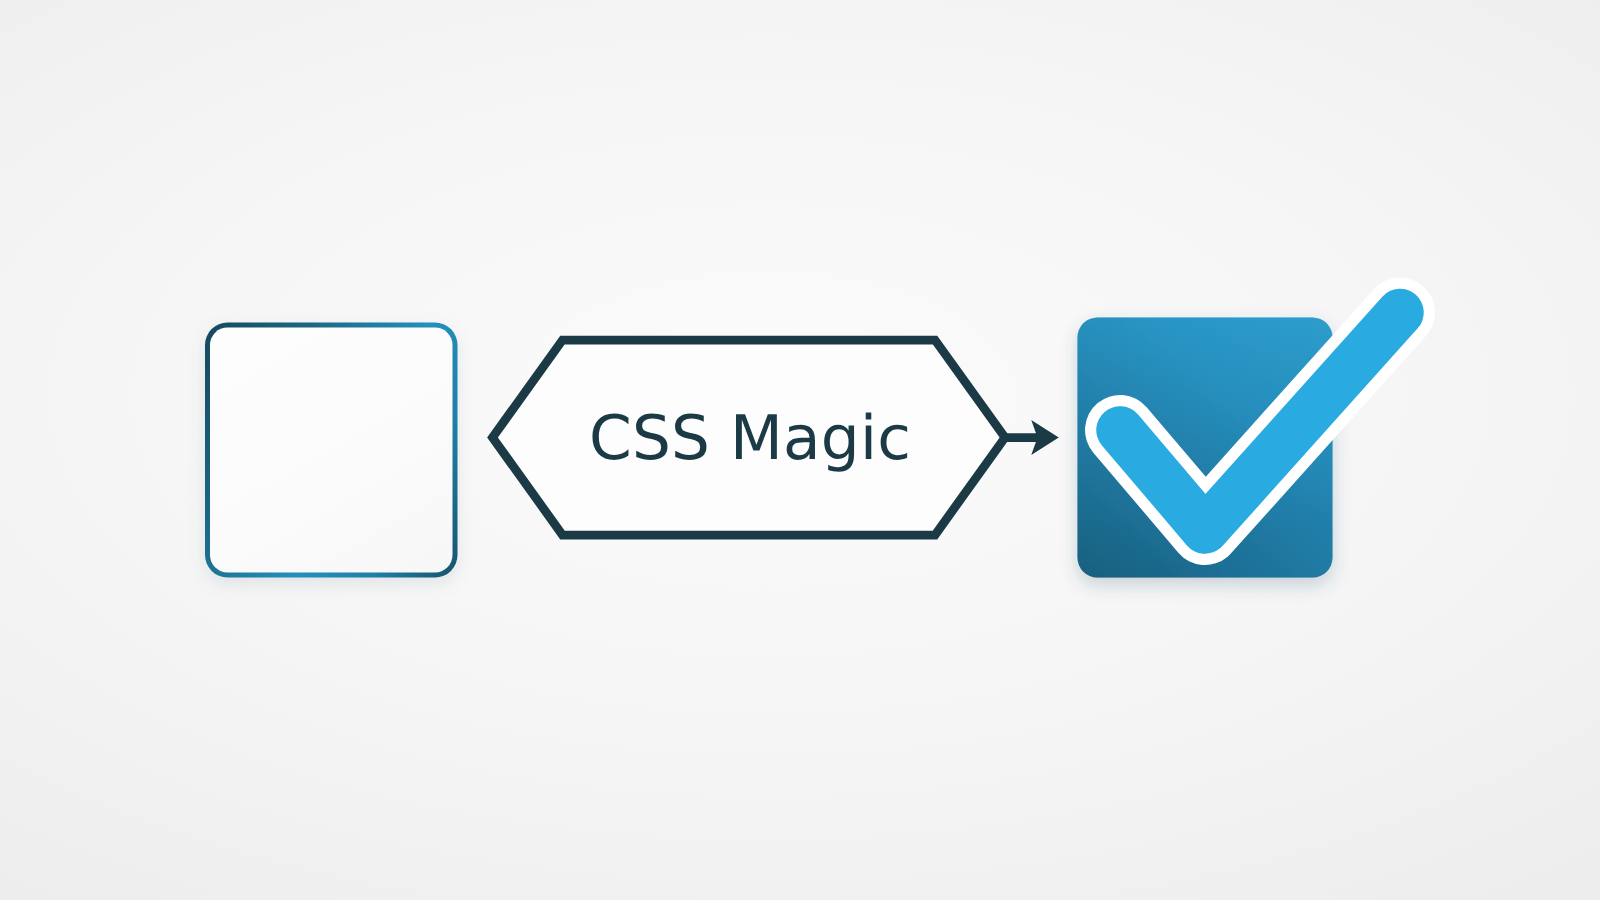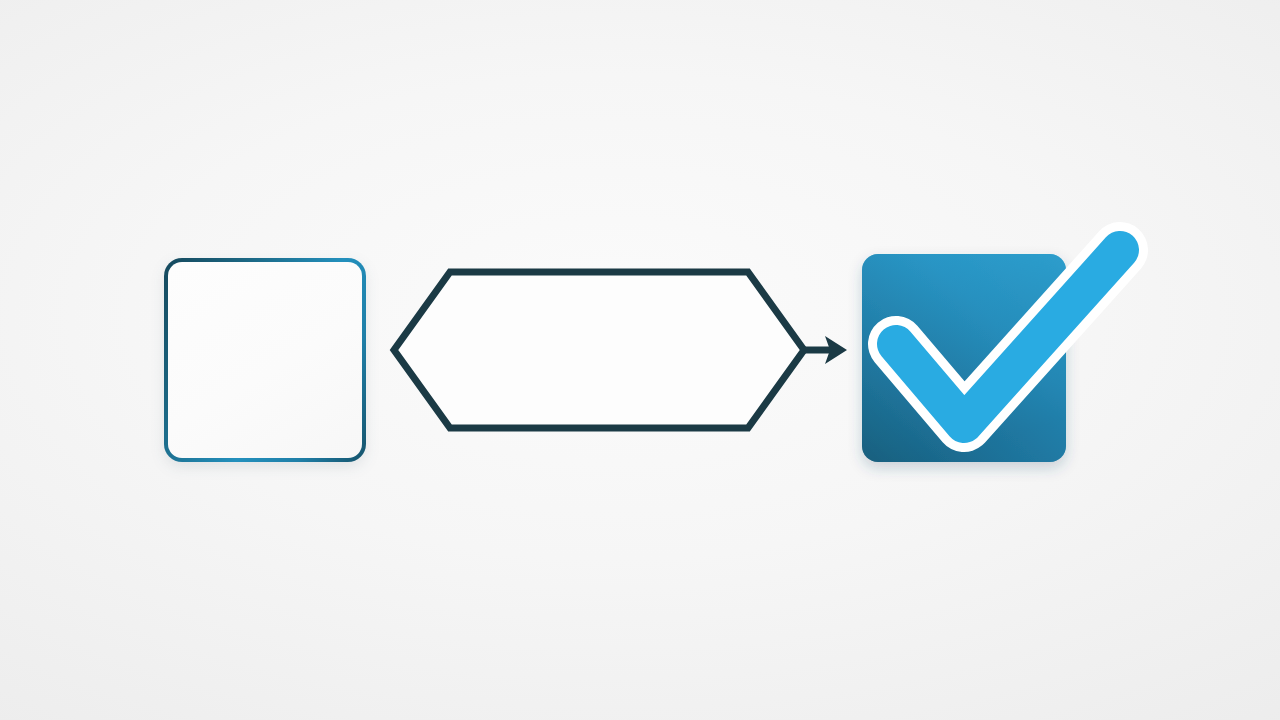--- a/index.html
+++ b/index.html
@@ -103,20 +103,21 @@
       <svg viewBox="0 0 460 164" xmlns="http://www.w3.org/2000/svg">
 
         <path d="M 62 4 L 360 4 L 416 82 L 360 160 L 62 160 L 6 82 Z" fill="#fdfdfd" stroke="#1b3a45" stroke-width="7" stroke-linejoin="miter"></path>
 
         <line x1="414" y1="82" x2="444" y2="82" stroke="#1b3a45" stroke-width="7"></line>
 
         <path d="M 437 68 L 459 82 L 437 96 L 442 82 Z" fill="#1b3a45"></path>
       </svg>
     </div>
 
+    <div class="banner-label">CSS Magic</div>
 
     <div class="checkbox-checked">
       <svg viewBox="0 0 296 248" xmlns="http://www.w3.org/2000/svg">
         <defs>
           <linearGradient id="boxGrad" x1="1" y1="0" x2="0.05" y2="1">
             <stop offset="0%" stop-color="#2ea2d2"></stop>
             <stop offset="35%" stop-color="#2690c0"></stop>
             <stop offset="70%" stop-color="#1d7199"></stop>
             <stop offset="100%" stop-color="#14556f"></stop>
           </linearGradient>

